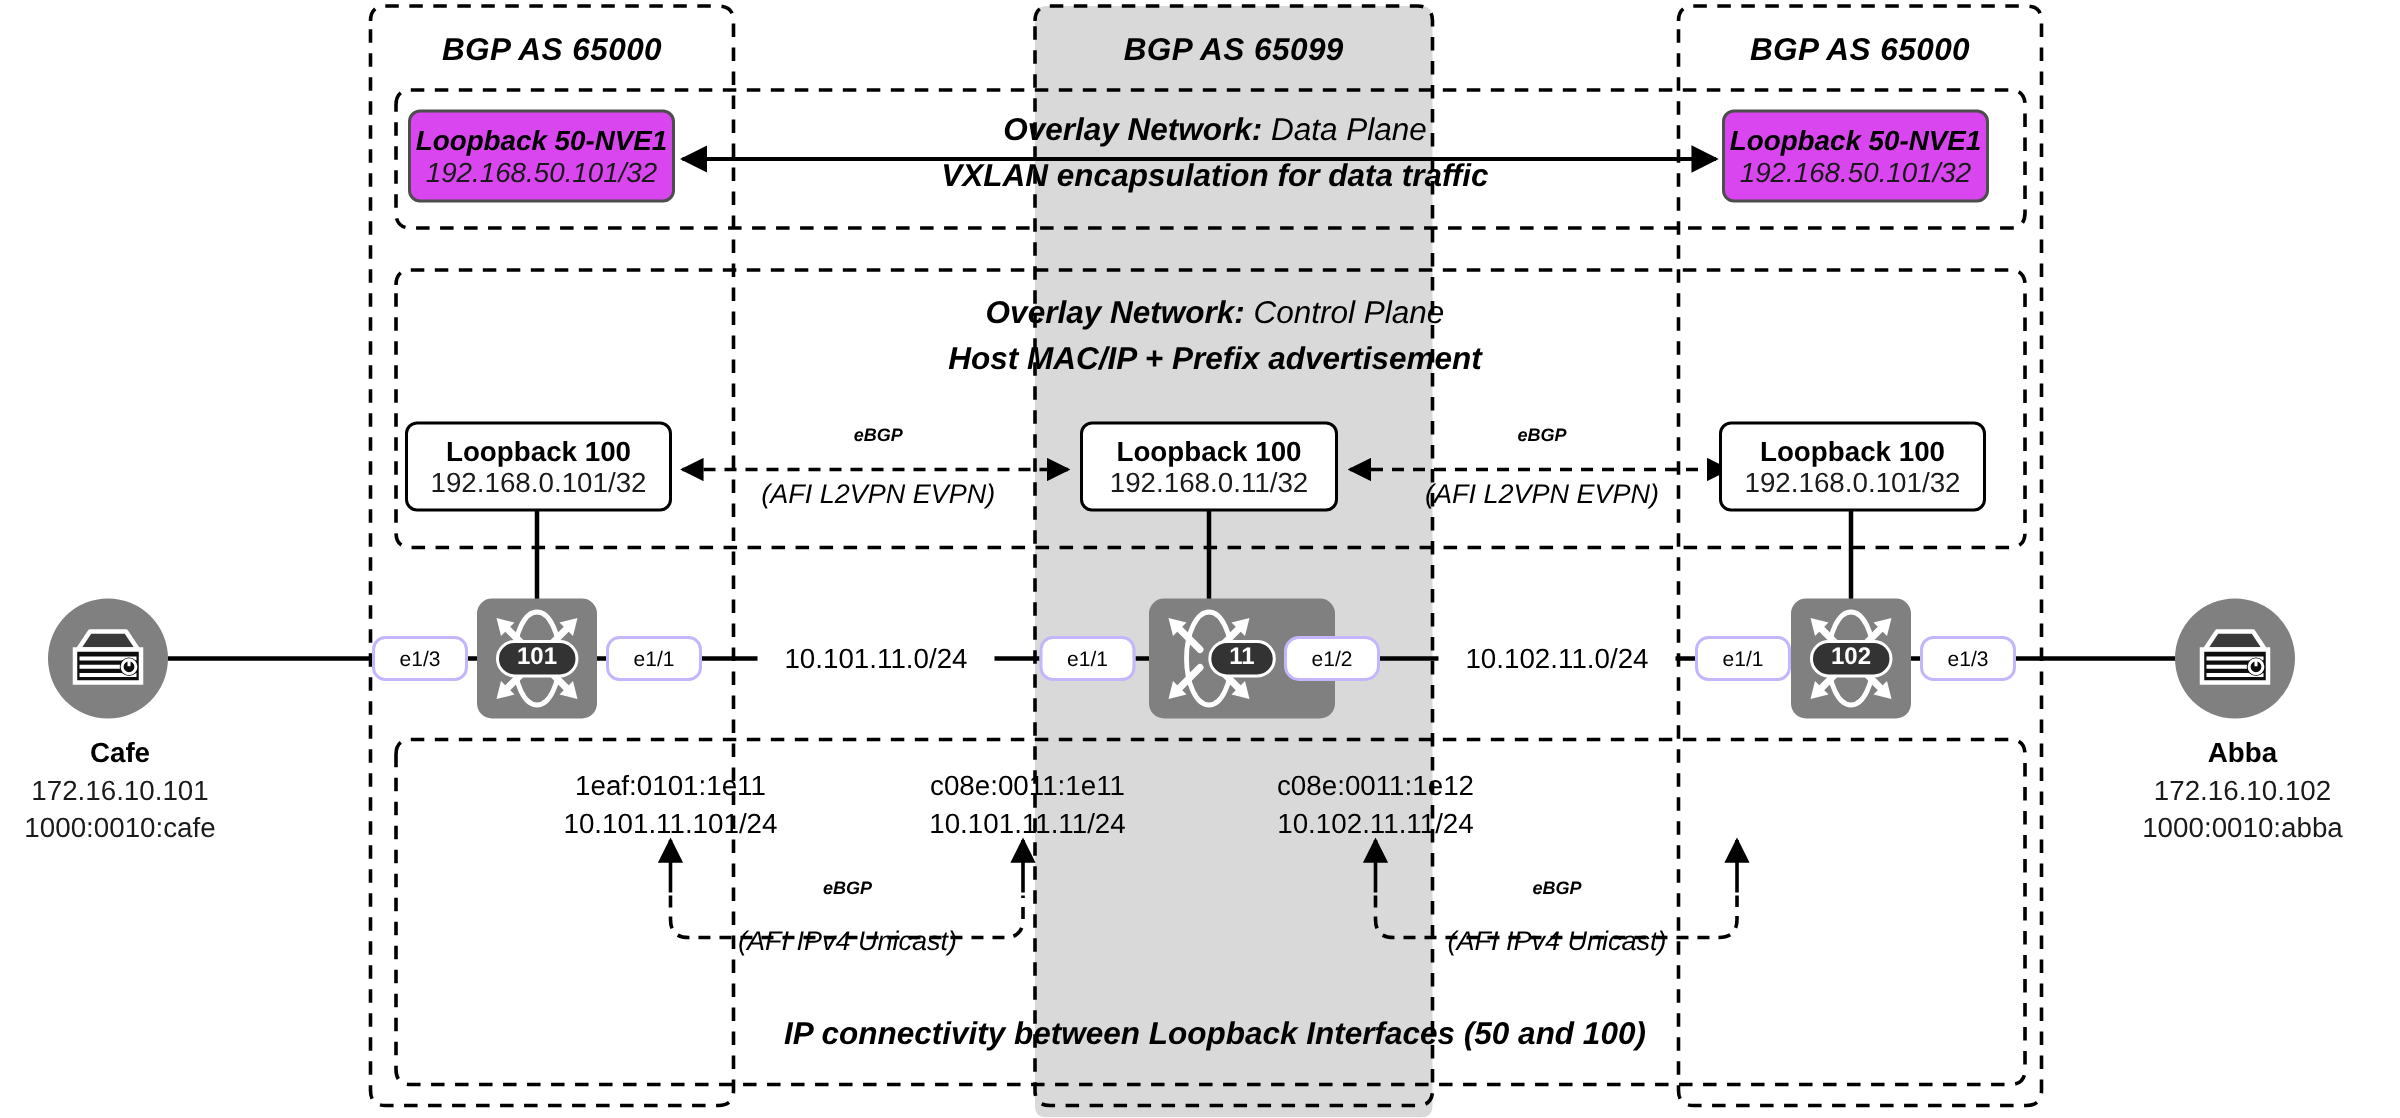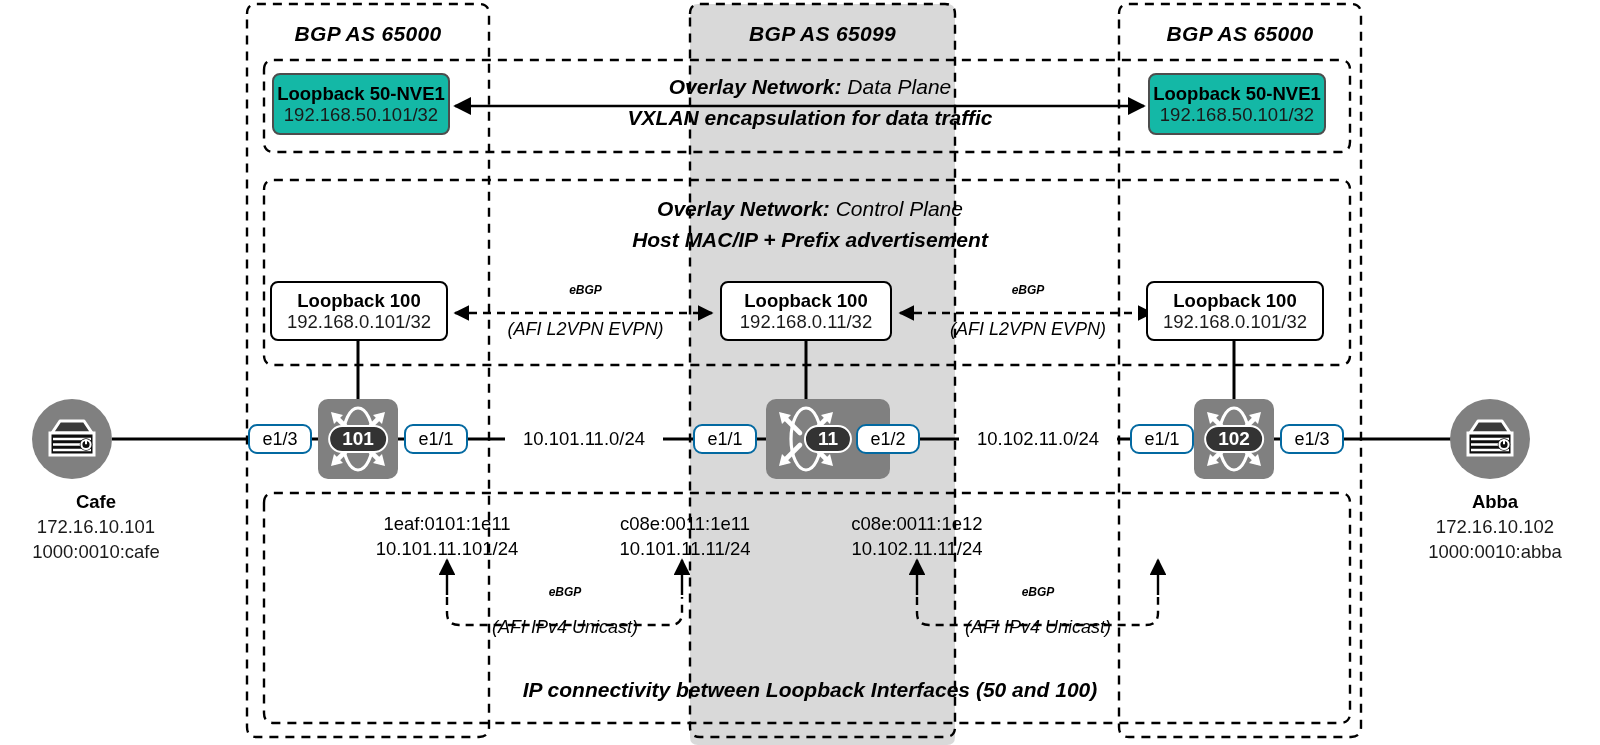--- a/index.html
+++ b/index.html
@@ -26,47 +26,47 @@
   .sec-sub{
     text-align:center;white-space:nowrap;font-size:21px;font-style:italic;font-weight:bold;
   }
 
   
   .lb{
     position:absolute;box-sizing:border-box;border:2px solid #000;border-radius:8px;
     background:#fff;display:flex;flex-direction:column;align-items:center;
     justify-content:center;line-height:1.16;
   }
-  .lb.gray{background:#14b8a6;border-color:#4d4d4d;}
+  .lb.gray{background:#d946ef;border-color:#4d4d4d;font-style:italic;}
   .lb .t1{font-weight:bold;font-size:18.5px;white-space:nowrap;}
   .lb .t2{font-weight:normal;font-size:18.5px;white-space:nowrap;color:#1a1a1a;}
 
   
   .pill{
-    position:absolute;box-sizing:border-box;border:2px solid #0369a1;border-radius:9px;
+    position:absolute;box-sizing:border-box;border:2px solid #c4b5fd;border-radius:9px;
     background:#fff;display:flex;align-items:center;justify-content:center;
-    font-size:18px;white-space:nowrap;height:30px;
+    font-size:14px;white-space:nowrap;height:30px;
   }
 
   
   .sublabel{
     position:absolute;font-size:18.5px;white-space:nowrap;background:#fff;
     padding:0 3px;text-align:center;
   }
 
   
   .router{position:absolute;width:80px;height:80px;}
   .router .body{
     position:absolute;inset:0;background:#808080;border-radius:10px;
   }
   .router svg{position:absolute;left:0;top:0;}
   .router .num{
     position:absolute;left:50%;top:50%;transform:translate(-50%,-50%);
     background:#333333;color:#fff;border-radius:14px;
-    padding:2px 12px;font-size:19px;font-weight:bold;line-height:1.05;
+    padding:2px 12px;font-size:16px;font-weight:bold;line-height:1.05;
     border:2px solid #ffffff;white-space:nowrap;
   }
 
   
   .host{position:absolute;width:80px;height:80px;}
   .host .circ{position:absolute;inset:0;border-radius:50%;background:#808080;}
   .host svg{position:absolute;left:0;top:0;}
   .hostlabel{
     position:absolute;text-align:center;white-space:nowrap;line-height:1.34;
   }
@@ -305,21 +305,21 @@
       <g stroke="#fff" stroke-width="2.6">
         <line x1="21" y1="40" x2="59" y2="40"></line>
         <line x1="21" y1="45.5" x2="59" y2="45.5"></line>
         <line x1="21" y1="51" x2="59" y2="51"></line>
       </g>
       <circle cx="54" cy="45.5" r="6.2" fill="#0d0d0d"></circle>
       <circle cx="54" cy="45.5" r="4.6" fill="none" stroke="#fff" stroke-width="2"></circle>
       <line x1="54" y1="40.6" x2="54" y2="45.2" stroke="#fff" stroke-width="2"></line>
     </svg>
   </div>
-  <div class="hostlabel" style="left:16px;top:490px;width:160px;">
+  <div class="hostlabel" style="left:0px;top:490px;width:160px;">
     <div class="nm">Cafe</div>
     <div class="ip">172.16.10.101</div>
     <div class="ip">1000:0010:cafe</div>
   </div>
 
   <div class="host" style="left:1450px;top:399px;">
     <div class="circ"></div>
     <svg width="80" height="80" viewBox="0 0 80 80">
       <path d="M 20 34 L 28 22 L 52 22 L 60 34 Z" fill="#3a3a3a" stroke="#fff" stroke-width="3" stroke-linejoin="round"></path>
       <rect x="18" y="34" width="44" height="22" fill="#0d0d0d" stroke="#fff" stroke-width="3"></rect>

